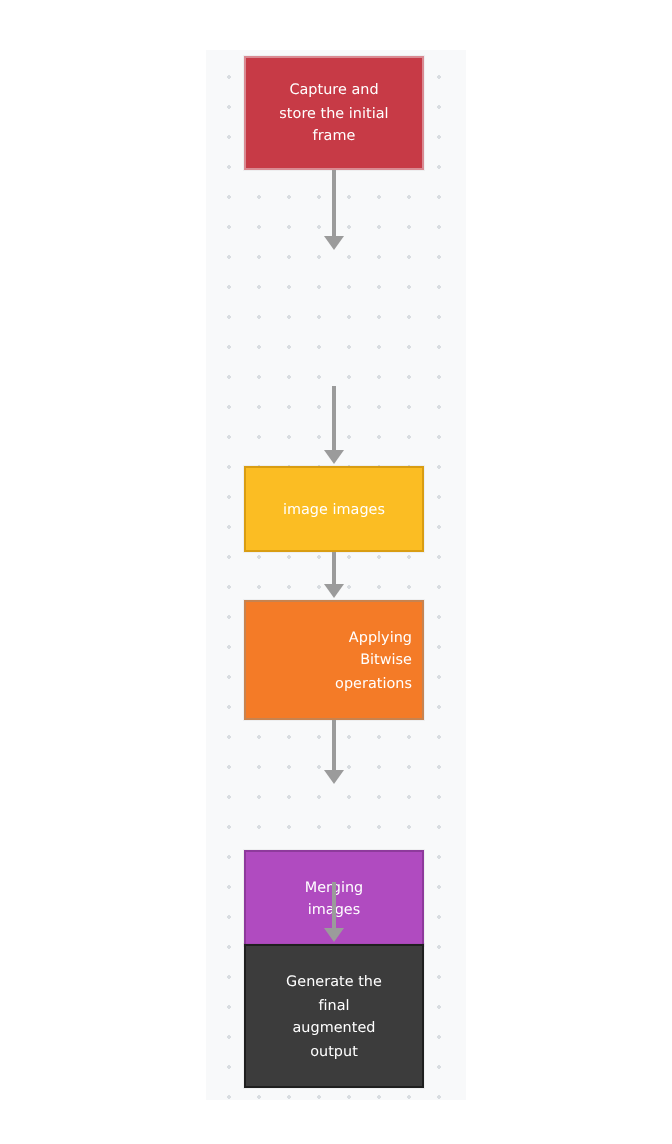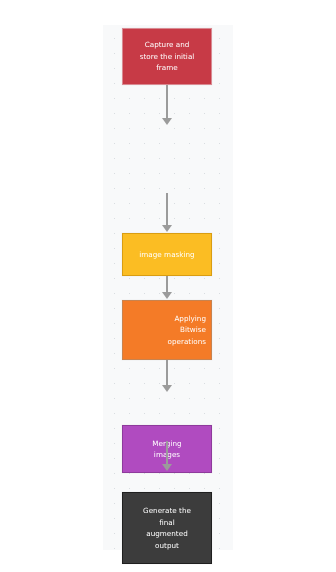--- a/index.html
+++ b/index.html
@@ -123,21 +123,21 @@
     </div>
 
     <div class="connector" id="conn-1"></div>
     <div class="arrowhead" id="head-1"></div>
 
 
     <div class="connector" id="conn-2"></div>
     <div class="arrowhead" id="head-2"></div>
 
     <div class="node" id="node-mask" style="background:#fbbd23; border-color:#d99d12;">
-      <span class="node-label">image masking</span>
+      <span class="node-label">image images</span>
     </div>
 
     <div class="connector" id="conn-3"></div>
     <div class="arrowhead" id="head-3"></div>
 
     <div class="node" id="node-bitwise" style="background:#f47b27; border-color:#c8834f;">
       <span class="node-label">Applying
 Bitwise
 operations</span>
     </div>
@@ -146,21 +146,21 @@
     <div class="arrowhead" id="head-4"></div>
 
     <div class="node" id="node-merge" style="background:#b04bc0; border-color:#8e3a9c;margin-top:32px;">
       <span class="node-label">Merging
 images</span>
     </div>
 
     <div class="connector" id="conn-5"></div>
     <div class="arrowhead" id="head-5"></div>
 
-    <div class="node" id="node-generate" style="background:#3c3c3c; border-color:#1f1f1f;margin-top:20px;">
+    <div class="node" id="node-generate" style="background:#3c3c3c; border-color:#1f1f1f;">
       <span class="node-label">Generate the
 final
 augmented
 output</span>
     </div>
 
   </div>
 </div>
 
 </body></html>

